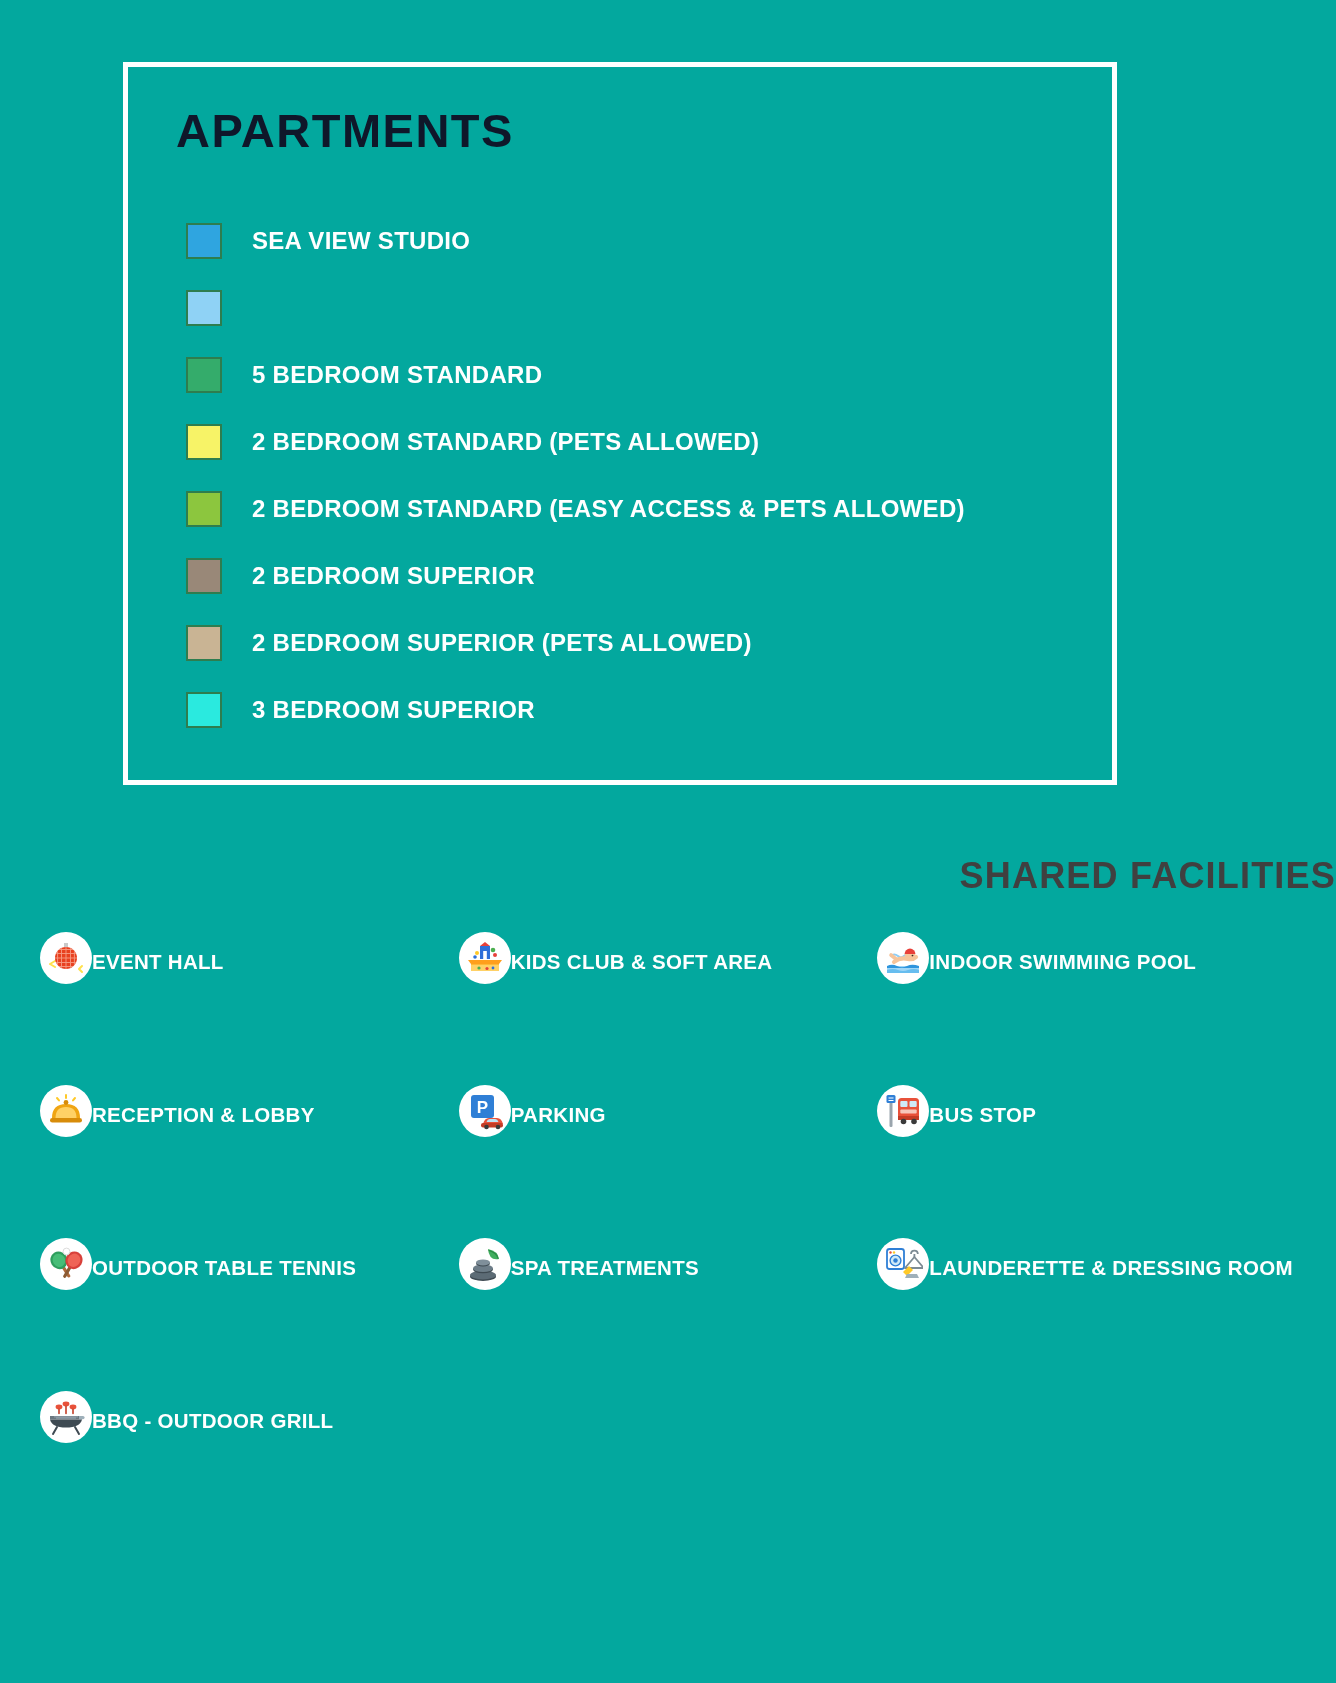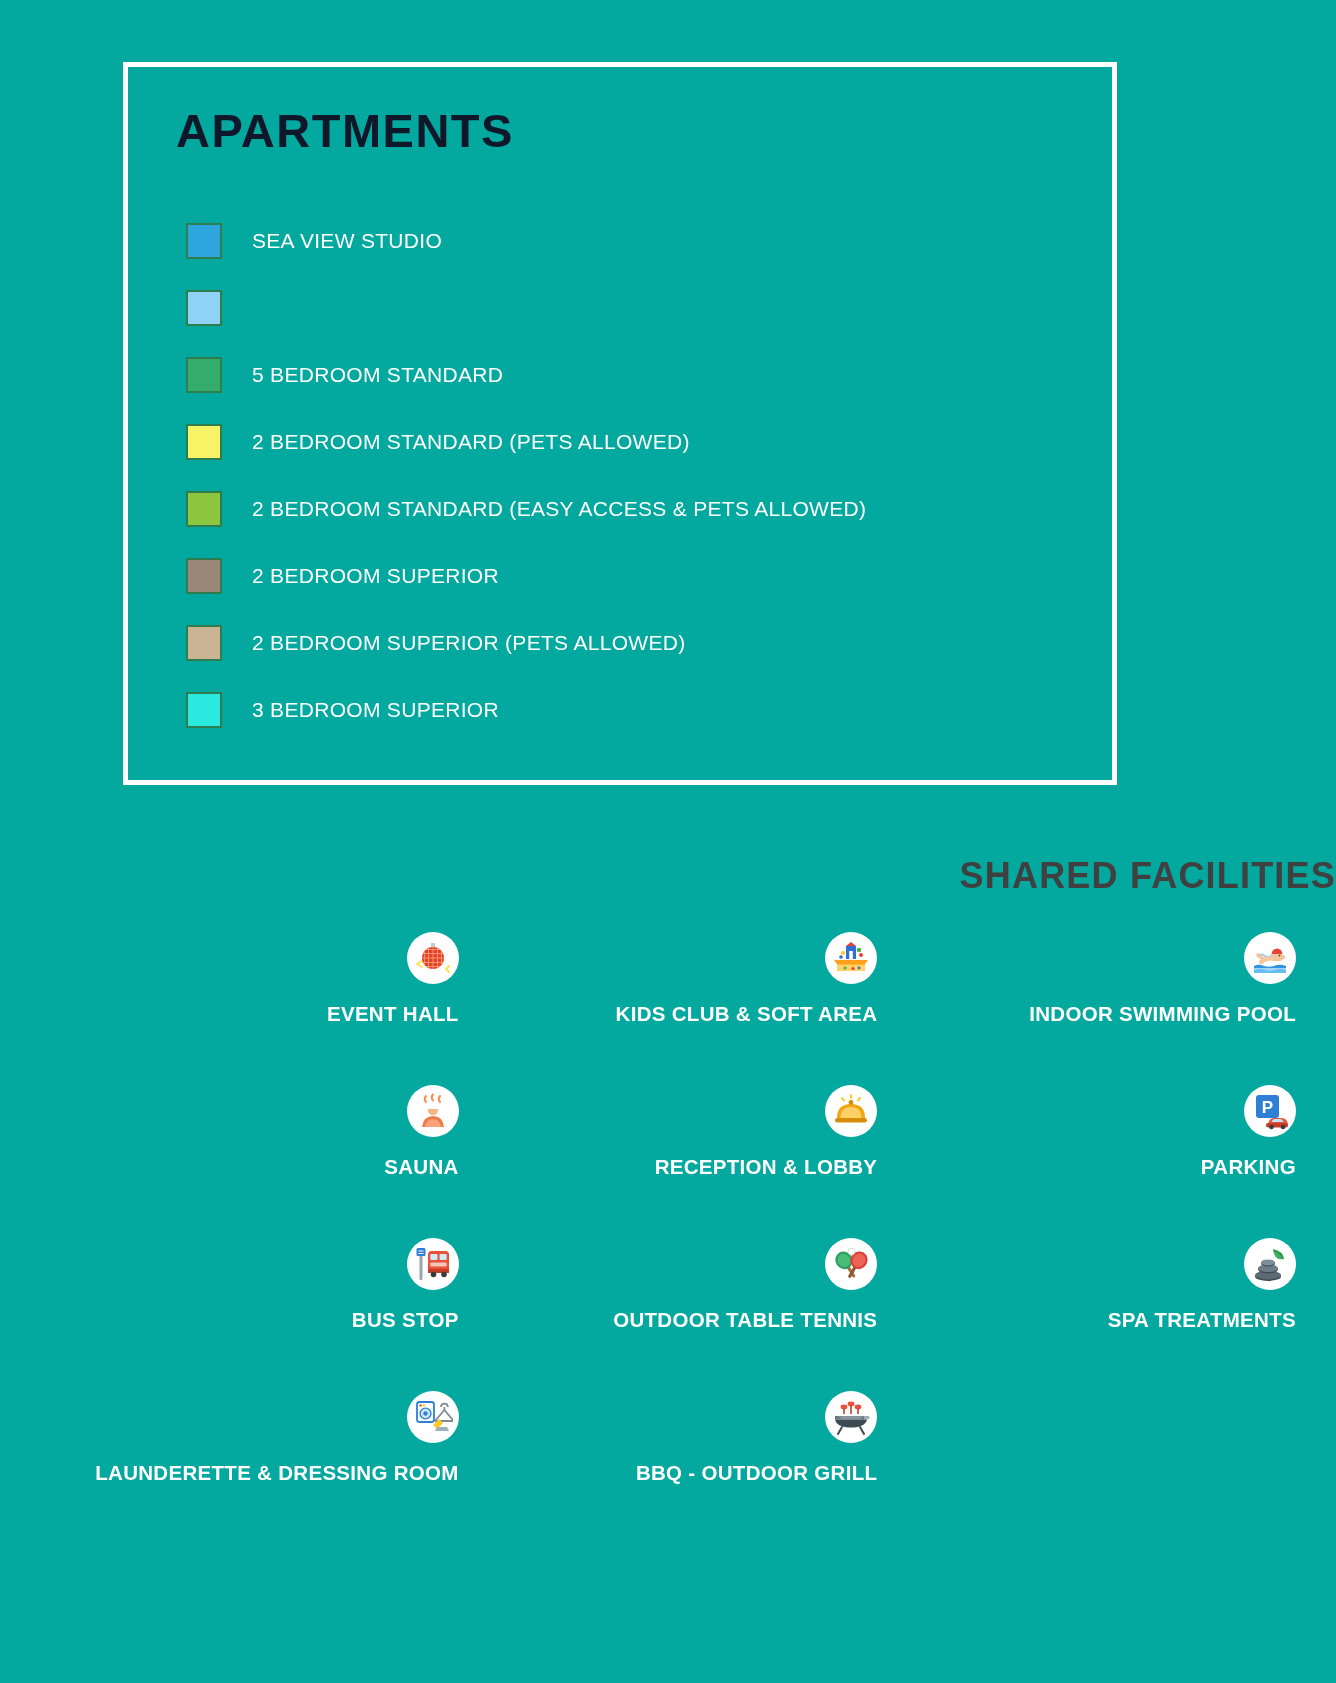--- a/index.html
+++ b/index.html
@@ -45,22 +45,22 @@
   }
   .legend-swatch{
     width:36px;
     height:36px;
     border:2px solid #2e7d4f;
     flex:0 0 auto;
   }
   .legend-label{
     margin-left:30px;
     color:#ffffff;
-    font-size:21px;
-    font-weight:normal;
+    font-size:24px;
+    font-weight:bold;
     letter-spacing:0.3px;
     white-space:nowrap;
   }
 
   
   .facilities-title{
     position:absolute;
     top:855px;
     left:0;
     width:100%;
@@ -74,22 +74,22 @@
     position:absolute;
     top:932px;
     left:40px;
     width:1256px;
     display:grid;
     grid-template-columns:repeat(3,1fr);
     grid-template-rows:repeat(4,153px);
   }
   .facility{
     display:flex;
-    flex-direction:column;
-    align-items:flex-end;
+    flex-direction:row;
+    align-items:flex-start;
     justify-content:flex-start;
   }
   .facility-icon{
     width:52px;
     height:52px;
     border-radius:50%;
     background:#ffffff;
     display:flex;
     align-items:center;
     justify-content:center;
@@ -209,34 +209,20 @@
         <path d="M11 24 q6 -5 14 -3 q5 1 8 -2" stroke="#f6c49a" stroke-width="4.2" fill="none" stroke-linecap="round"></path>
         <path d="M13 21 l-5 -4" stroke="#f6c49a" stroke-width="3.6" stroke-linecap="round"></path>
         <path d="M4 28 h32 v7 H4z" fill="#9fd6f7"></path>
         <path d="M4 28 q5 -2.5 10 0 q5 2.5 10 0 q5 -2.5 12 0 v2 H4z" fill="#2f95dd"></path>
         <path d="M4 32 q6 -2 11 0 q5 2 10 0 q6 -2 11 0 v3 H4z" fill="#67bdef"></path>
       </svg>
     </span>
     <span class="facility-label">INDOOR SWIMMING POOL</span>
   </div>
 
-  <div class="facility">
-    <span class="facility-icon">
-      <svg width="40" height="40" viewBox="0 0 40 40">
-        <g stroke="#ff8a4c" stroke-width="2" fill="none" stroke-linecap="round">
-          <path d="M13 11 q-2.5 -3 0 -6 M20 9.5 q-2.5 -3 0 -6 M27 11 q-2.5 -3 0 -6"></path>
-        </g>
-        <circle cx="20" cy="19" r="5.2" fill="#f3b78a"></circle>
-        <path d="M14.8 18 a5.2 5.2 0 0 1 10.4 0 z" fill="#ffffff"></path>
-        <path d="M9 36 q1.5 -11 11 -11 q9.5 0 11 11z" fill="#ef7a45"></path>
-        <path d="M12 36 q1.5 -8 8 -8 q6.5 0 8 8z" fill="#f8a279"></path>
-      </svg>
-    </span>
-    <span class="facility-label">SAUNA</span>
-  </div>
 
 
   <div class="facility">
     <span class="facility-icon">
       <svg width="40" height="40" viewBox="0 0 40 40">
         <g stroke="#ffc928" stroke-width="2" stroke-linecap="round">
           <path d="M20 4 v3 M11 7 l2 2.4 M29 7 l-2 2.4"></path>
         </g>
         <path d="M6 27 q0 -14 14 -14 q14 0 14 14z" fill="#f0a513"></path>
         <path d="M9.5 27 q0 -11 10.5 -11 q10.5 0 10.5 11z" fill="#ffd166"></path>

